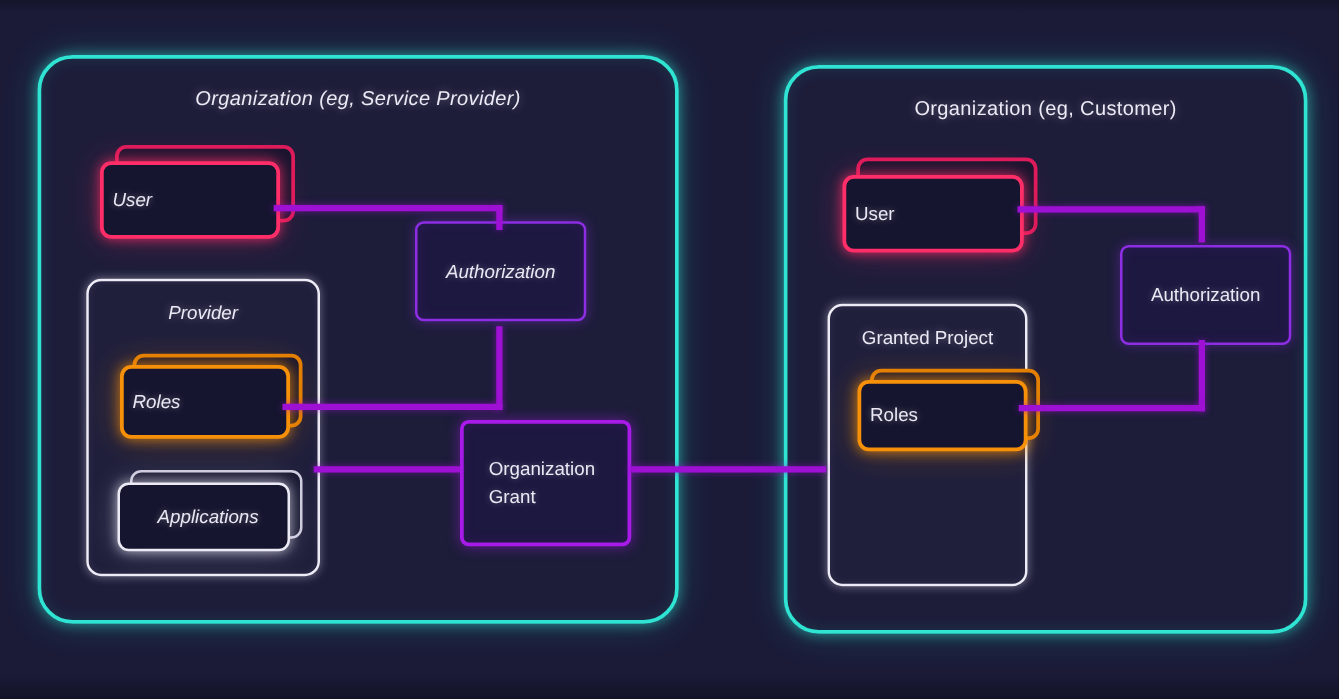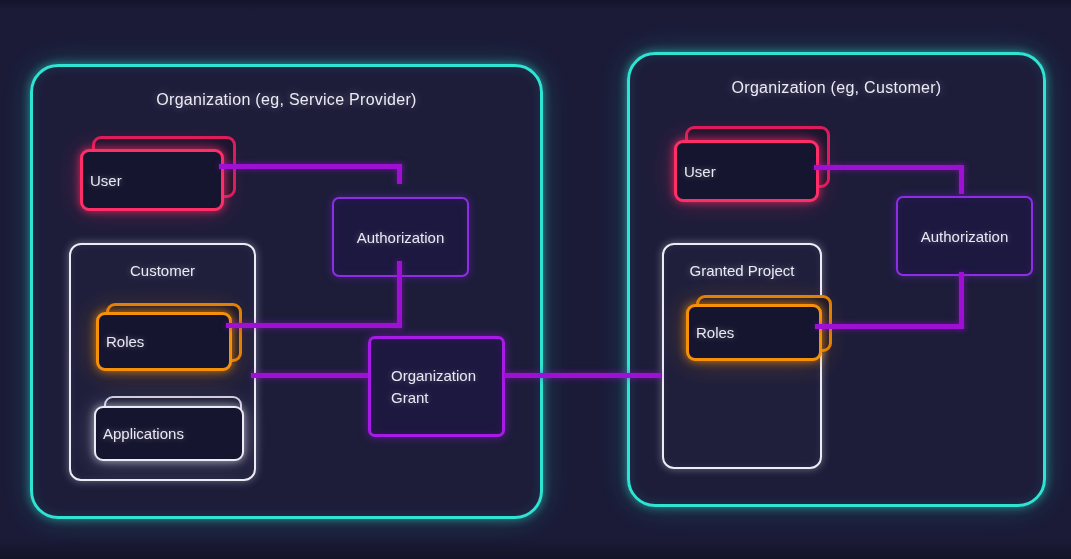--- a/index.html
+++ b/index.html
@@ -44,42 +44,42 @@
   .auth{border:2px solid #8d2de4;box-shadow:0 0 9px rgba(141,45,228,.4),inset 0 0 10px rgba(141,45,228,.12);justify-content:center;}
   .grant{border:3px solid #a81ae8;box-shadow:0 0 10px rgba(168,26,232,.5),inset 0 0 10px rgba(168,26,232,.12);padding-left:20px;line-height:1.45;}
   .grant .lbl{width:100px;}
   .conn{position:absolute;background:#9e10d4;z-index:5;box-shadow:0 0 6px rgba(158,16,212,.55);}
 </style>
 </head>
 <body>
 
 <div class="stage">
 
-  <div class="org" style="left:30px;top:64px;width:507px;height:449px;">
+  <div class="org" style="left:30px;top:44px;width:507px;height:449px;font-style:italic;">
     <div class="org-title">Organization (eg, Service Provider)</div>
 
     <div class="card-back pink" style="left:59px;top:69px;width:144px;height:62px;"></div>
     <div class="card pink" style="left:47px;top:82px;width:144px;height:62px;">
       <span>User</span>
     </div>
 
     <div class="pbox auth" style="left:299px;top:130px;width:137px;height:80px;">
       <span>Authorization</span>
     </div>
 
     <div class="inner-container" style="left:36px;top:176px;width:187px;height:238px;">
-      <div class="inner-title">Customer</div>
+      <div class="inner-title">Provider</div>
 
       <div class="card-back orange" style="left:35px;top:58px;width:136px;height:59px;"></div>
       <div class="card orange" style="left:25px;top:67px;width:136px;height:59px;">
         <span>Roles</span>
       </div>
 
       <div class="card-back white" style="left:33px;top:151px;width:138px;height:55px;"></div>
-      <div class="card white" style="left:23px;top:161px;width:150px;height:55px;">
+      <div class="card white" style="left:23px;top:161px;width:138px;height:55px;justify-content:center;">
         <span>Applications</span>
       </div>
     </div>
   </div>
 
   <div class="pbox grant" style="left:368px;top:336px;width:137px;height:101px;z-index:4;">
     <span class="lbl">Organization Grant</span>
   </div>
 
   <div class="org" style="left:627px;top:52px;width:413px;height:449px;">

